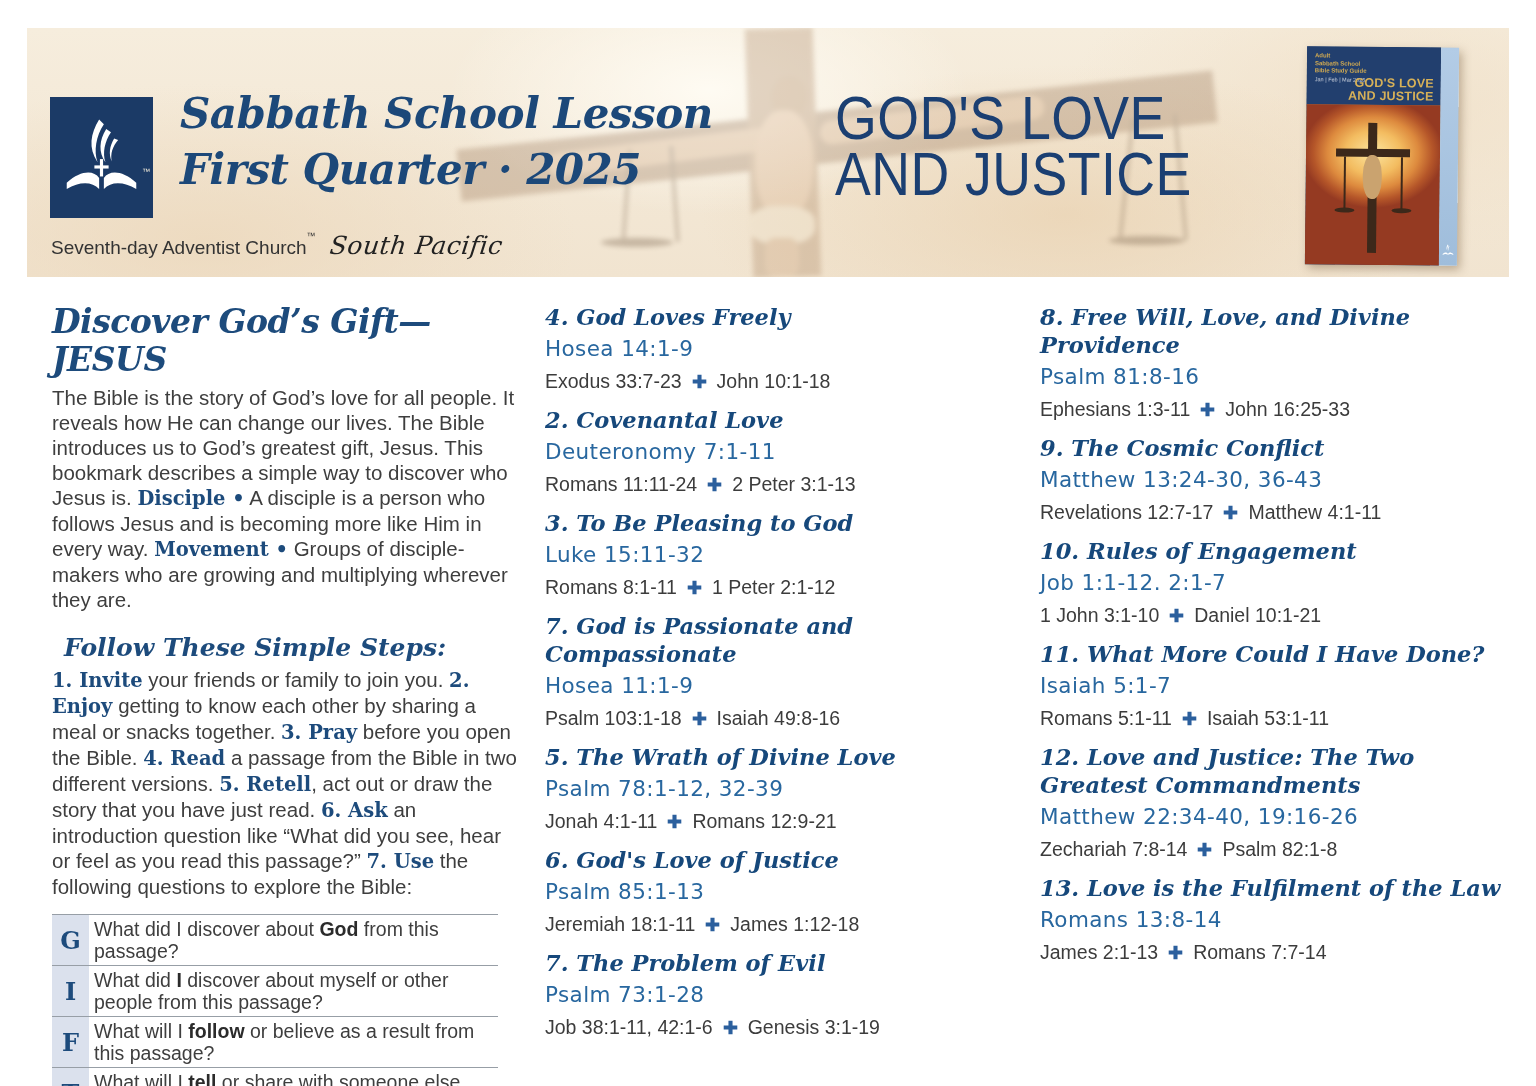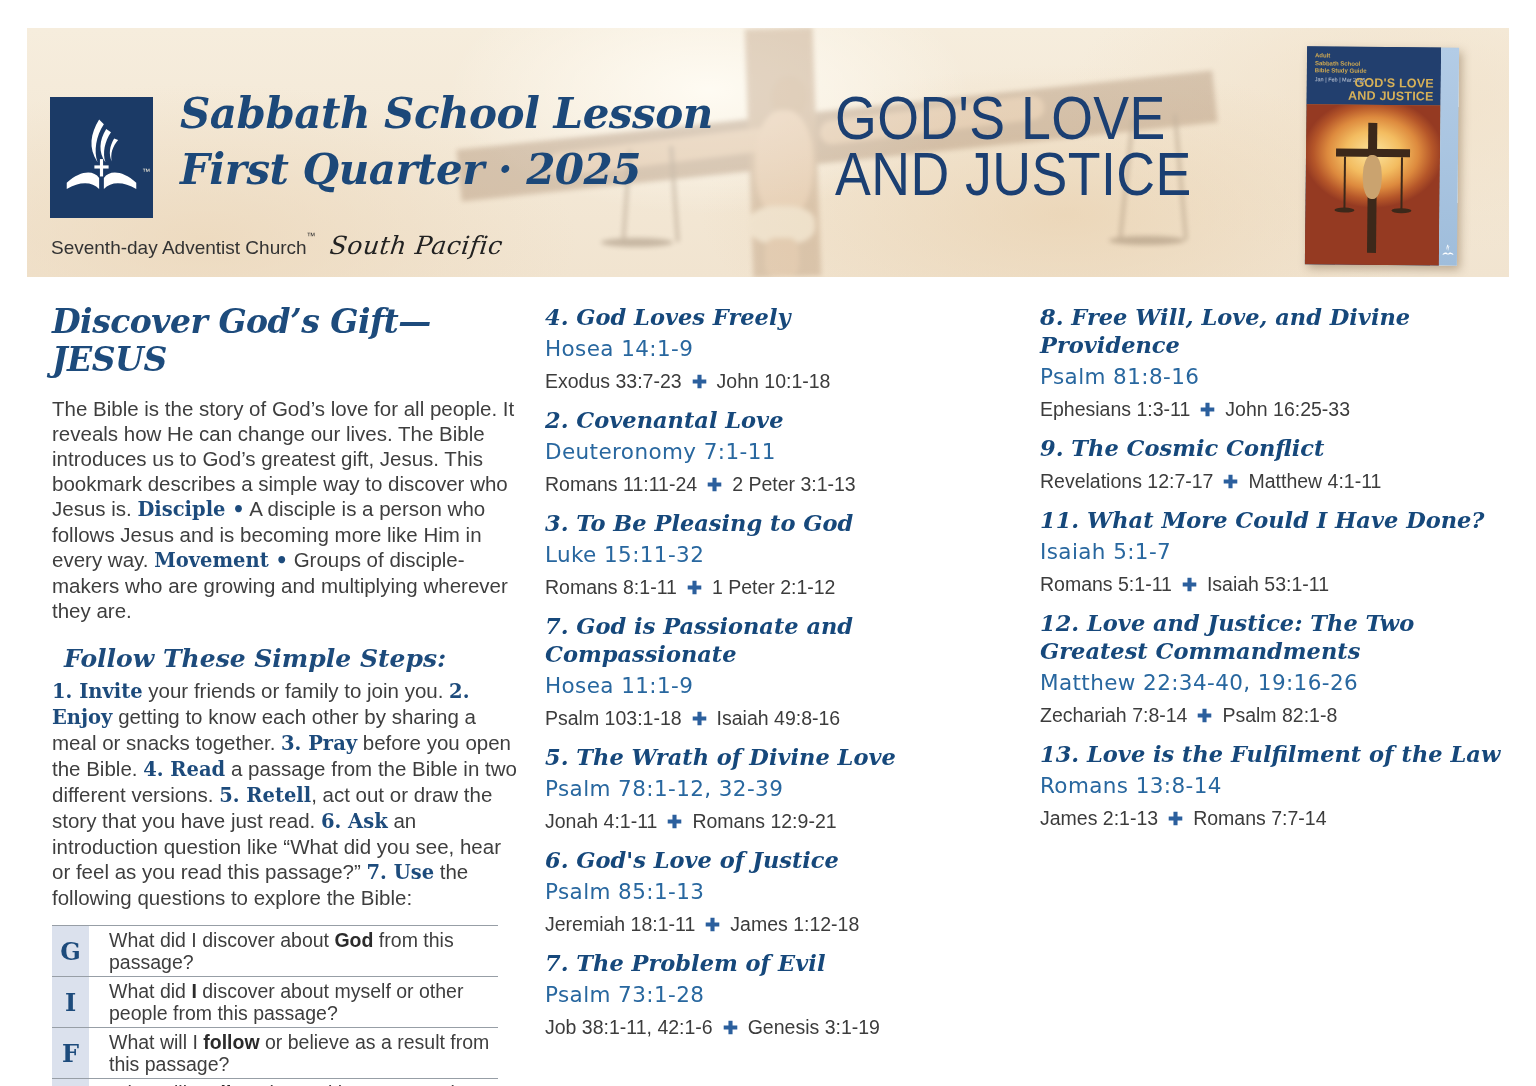--- a/index.html
+++ b/index.html
@@ -71,35 +71,35 @@
   .book-spine{width:18px;height:218px;background:linear-gradient(#b3cce6,#9fbddb);position:relative;}
   .book-spine svg{position:absolute;left:3px;bottom:8px;width:12px;height:15px;}
 
   
   .col{position:absolute;top:303px;}
   .col1{left:52px;width:470px;}
   .col2{left:545px;width:478px;}
   .col3{left:1040px;width:478px;}
 
   .h1{font-family:"DejaVu Serif",serif;font-weight:bold;font-style:italic;
-      font-size:33px;line-height:38px;color:#1d4b7c;letter-spacing:-.5px;margin:0 0 17px 0;}
+      font-size:33px;line-height:38px;color:#1d4b7c;letter-spacing:-.5px;margin:0 0 6px 0;}
   .h2{font-family:"DejaVu Serif",serif;font-weight:bold;font-style:italic;
       font-size:25px;line-height:30px;color:#1d4b7c;margin:21px 0 4px 12px;}
   .body-p{font-size:20.5px;line-height:25px;margin:0;color:#3e3e3e;}
   .seg-term{font-family:"DejaVu Serif",serif;font-weight:bold;font-style:normal;color:#1d4b7c;font-size:19.5px;}
   .seg-b{font-weight:bold;color:#2b2b2b;}
 
   
   .gift{margin-top:15px;width:446px;border-collapse:collapse;}
   .gift tr{border-top:1px solid #979ea6;}
   .gift tr:last-child{border-bottom:1px solid #979ea6;}
   .gift td{padding:3px 0;}
   .gift .lt{width:37px;background:#dbe1ed;text-align:center;
      font-family:"DejaVu Serif",serif;font-weight:bold;font-size:24px;color:#1d4b7c;}
-  .gift .qq{padding-left:20px;font-size:19.5px;line-height:22px;color:#3e3e3e;}
+  .gift .qq{padding-left:5px;font-size:19.5px;line-height:22px;color:#3e3e3e;}
   .gift .qq .seg-b{font-size:19.5px;}
 
   
   .lesson{margin-bottom:13px;}
   .lesson-title{font-family:"DejaVu Serif",serif;font-weight:bold;font-style:italic;
      font-size:22.5px;line-height:28px;color:#16487b;}
   .lesson-memory{font-family:"DejaVu Sans",sans-serif;font-size:21.5px;line-height:27px;
      color:#28679f;letter-spacing:.4px;margin-top:4px;}
   .lesson-read{font-size:19.5px;line-height:24px;color:#3c3c3c;margin-top:7px;
      display:flex;align-items:center;}
@@ -337,31 +337,45 @@
         <svg viewBox="0 0 20 20" aria-hidden="true">
               <path fill="#2b5f9d" d="M7.6 2h4.8v5.6H18v4.8h-5.6V18H7.6v-5.6H2V7.6h5.6z"></path>
             </svg>
       </span>
       <span>John 16:25-33</span>
     </div>
   </div>
 
   <div class="lesson">
     <div class="lesson-title">9. The Cosmic Conflict</div>
+    <div class="lesson-memory">Matthew 13:24-30, 36-43</div>
     <div class="lesson-read">
       <span>Revelations 12:7-17</span>
       <span class="plus">
         <svg viewBox="0 0 20 20" aria-hidden="true">
               <path fill="#2b5f9d" d="M7.6 2h4.8v5.6H18v4.8h-5.6V18H7.6v-5.6H2V7.6h5.6z"></path>
             </svg>
       </span>
       <span>Matthew 4:1-11</span>
     </div>
   </div>
 
+  <div class="lesson">
+    <div class="lesson-title">10. Rules of Engagement</div>
+    <div class="lesson-memory">Job 1:1-12. 2:1-7</div>
+    <div class="lesson-read">
+      <span>1 John 3:1-10</span>
+      <span class="plus">
+        <svg viewBox="0 0 20 20" aria-hidden="true">
+              <path fill="#2b5f9d" d="M7.6 2h4.8v5.6H18v4.8h-5.6V18H7.6v-5.6H2V7.6h5.6z"></path>
+            </svg>
+      </span>
+      <span>Daniel 10:1-21</span>
+    </div>
+  </div>
 
   <div class="lesson">
     <div class="lesson-title">11. What More Could I Have Done?</div>
     <div class="lesson-memory">Isaiah 5:1-7</div>
     <div class="lesson-read">
       <span>Romans 5:1-11</span>
       <span class="plus">
         <svg viewBox="0 0 20 20" aria-hidden="true">
               <path fill="#2b5f9d" d="M7.6 2h4.8v5.6H18v4.8h-5.6V18H7.6v-5.6H2V7.6h5.6z"></path>
             </svg>

